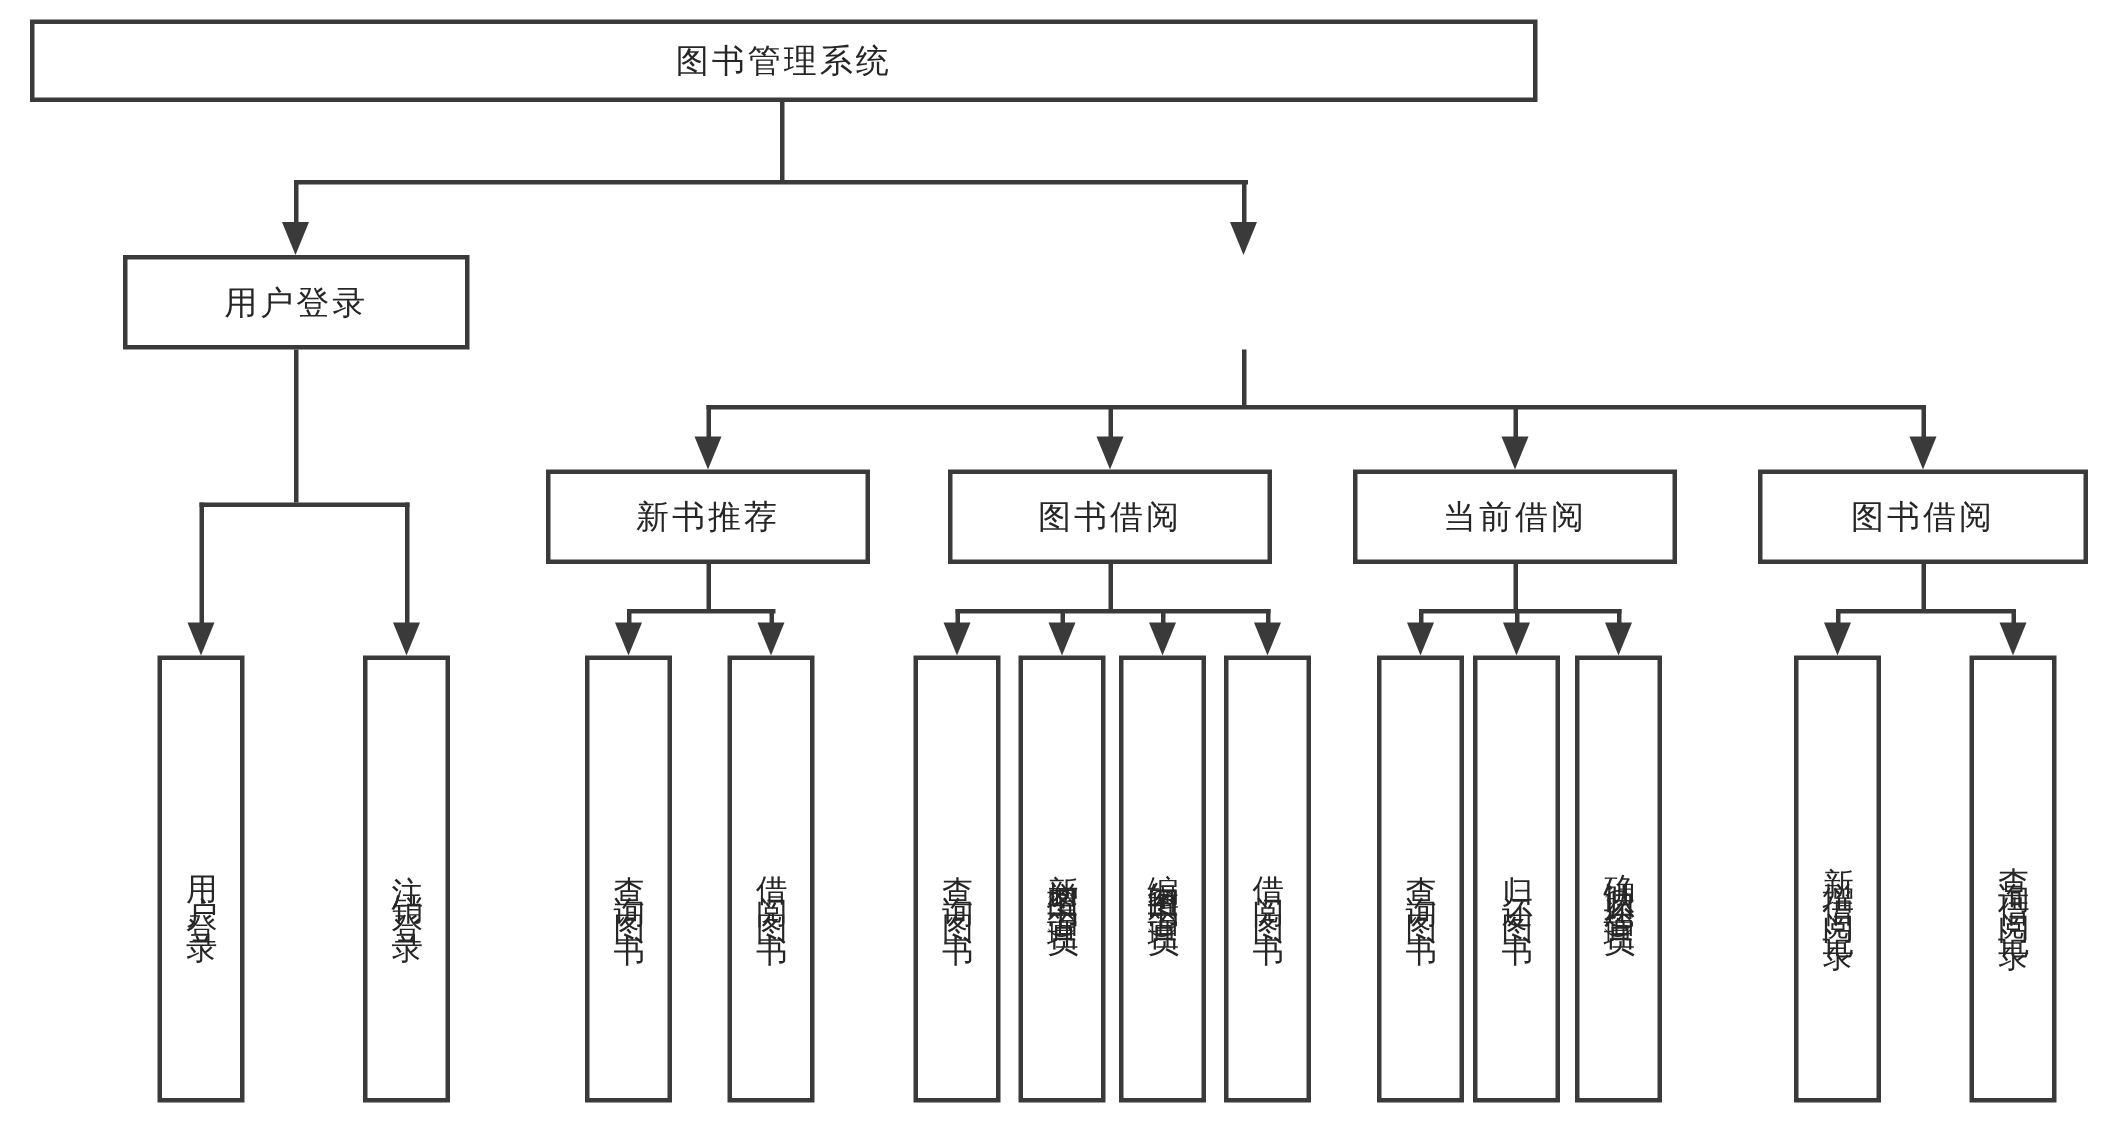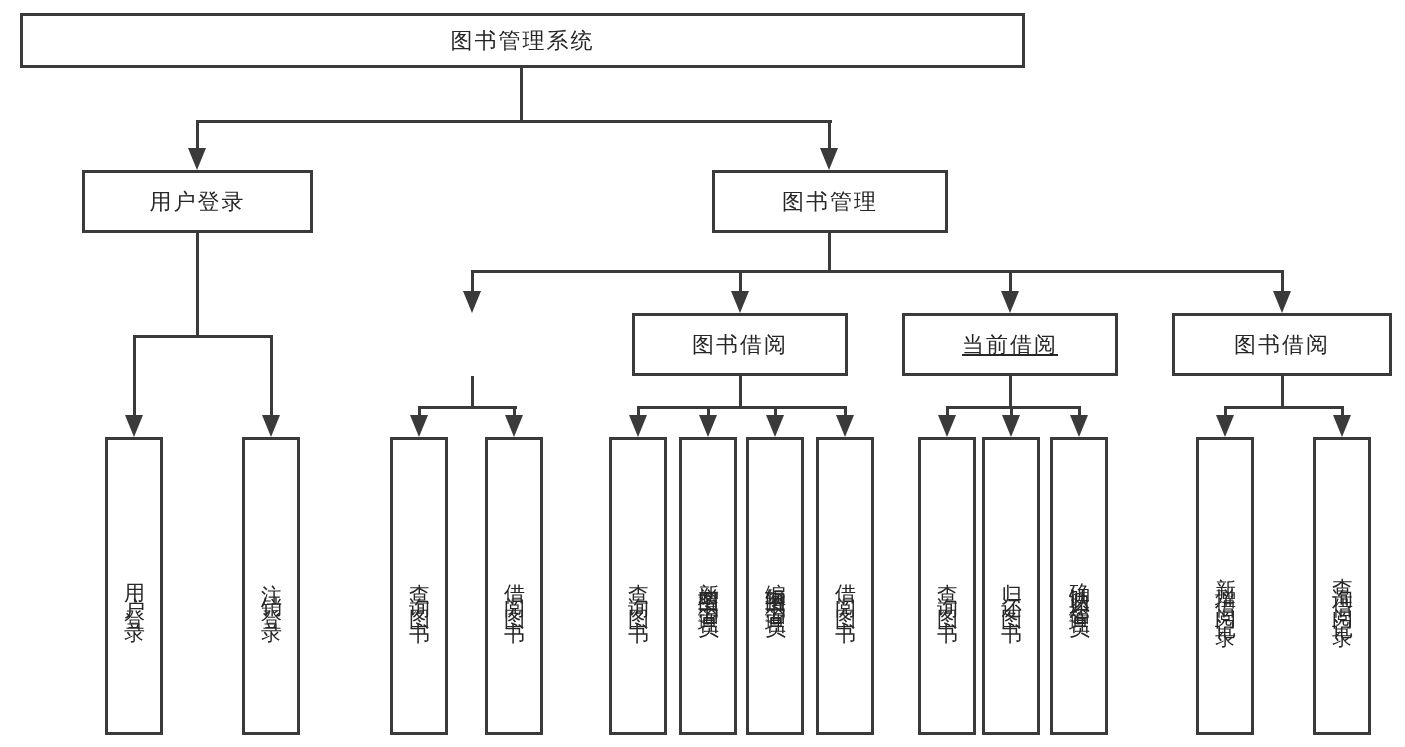--- a/index.html
+++ b/index.html
@@ -79,30 +79,30 @@
 <div class="canvas">
 
   <div class="box" style="left:20px;top:13px;width:1005px;height:55px;">
     <span class="lbl">图书管理系统</span>
   </div>
 
   <div class="box" style="left:82px;top:170px;width:231px;height:63px;">
     <span class="lbl">用户登录</span>
   </div>
 
-  <div class="box" style="left:712px;top:170px;width:236px;height:63px;">
-    <span class="lbl">图书管理</span>
-  </div>
-
+
+  <div class="box" style="left:364px;top:313px;width:216px;height:63px;">
+    <span class="lbl">新书推荐</span>
+  </div>
 
   <div class="box" style="left:632px;top:313px;width:216px;height:63px;">
     <span class="lbl">图书借阅</span>
   </div>
 
-  <div class="box" style="left:902px;top:313px;width:216px;height:63px;text-decoration:underline;">
+  <div class="box" style="left:902px;top:313px;width:216px;height:63px;">
     <span class="lbl">当前借阅</span>
   </div>
 
   <div class="box" style="left:1172px;top:313px;width:220px;height:63px;">
     <span class="lbl">图书借阅</span>
   </div>
 
   <div class="leaf" style="left:105px;">
     <span class="vlbl sp4">用户登录</span>
   </div>

